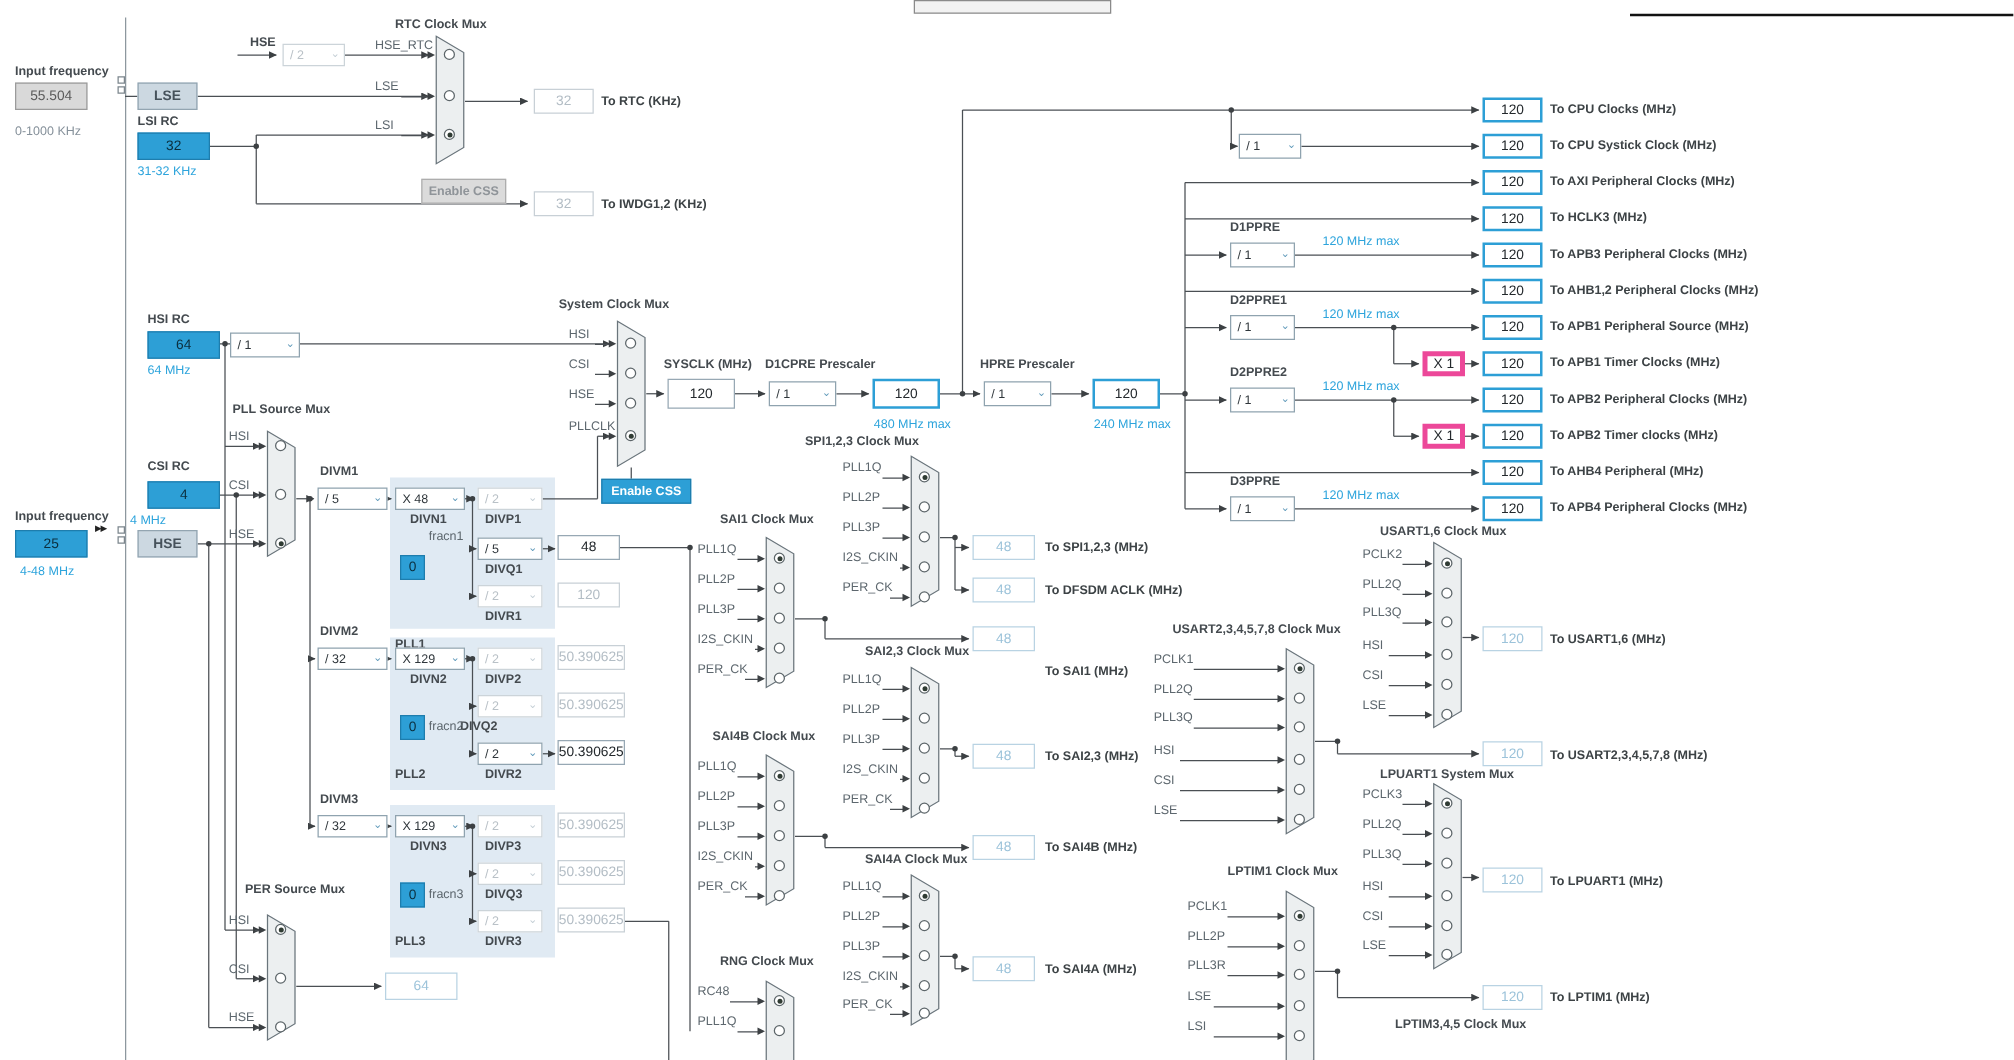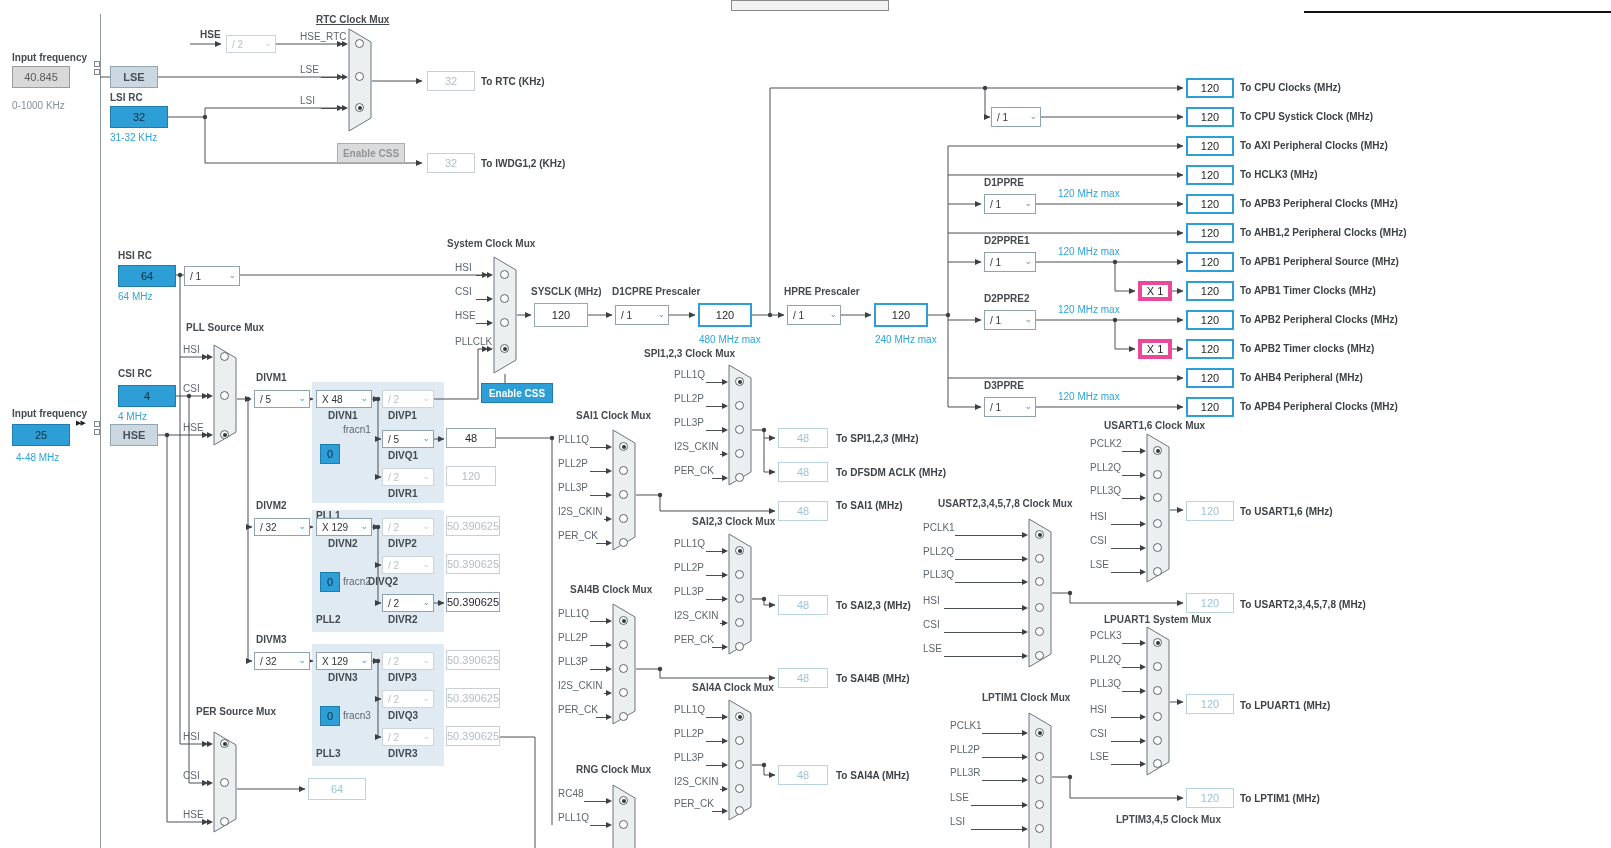--- a/index.html
+++ b/index.html
@@ -159,35 +159,35 @@
   <div class="pbtn" style="left:731px;top:0;width:158px;height:11px"></div>
 
   <div class="sq" style="left:94px;top:61px"></div>
   <div class="sq" style="left:94px;top:69px"></div>
   <div class="sq" style="left:94px;top:421px"></div>
   <div class="sq" style="left:94px;top:429px"></div>
   <div class="decor" style="left:76px;top:419px">▶▶</div>
   <div class="decor" style="left:58px;top:439px">◀◀</div>
 
   <div class="lbl" style="left:12px;top:52px">Input frequency</div>
-  <div class="field f-gray" style="left:12px;top:66px;width:58px;height:22px">40.845</div>
+  <div class="field f-gray" style="left:12px;top:66px;width:58px;height:22px">55.504</div>
   <div class="sub" style="left:12px;top:100px">0-1000 KHz</div>
   <div class="block" style="left:110px;top:66px;width:48px;height:22px">LSE</div>
   <div class="lbl" style="left:110px;top:92px">LSI RC</div>
   <div class="field f-blue" style="left:110px;top:106px;width:58px;height:22px">32</div>
   <div class="info" style="left:110px;top:132px">31-32 KHz</div>
 
   <div class="lbl" style="left:118px;top:250px">HSI RC</div>
   <div class="field f-blue" style="left:118px;top:265px;width:58px;height:22px">64</div>
   <div class="info" style="left:118px;top:291px">64 MHz</div>
   <div class="dd" style="left:184px;top:266px;width:56px;height:20px">/ 1</div>
 
   <div class="lbl" style="left:118px;top:368px">CSI RC</div>
   <div class="field f-blue" style="left:118px;top:385px;width:58px;height:22px">4</div>
-  <div class="info" style="left:118px;top:411px">4 MHz</div>
+  <div class="info" style="left:104px;top:411px">4 MHz</div>
 
   <div class="lbl" style="left:12px;top:408px">Input frequency</div>
   <div class="field f-blue" style="left:12px;top:424px;width:58px;height:22px">25</div>
   <div class="info" style="left:16px;top:452px">4-48 MHz</div>
   <div class="block" style="left:110px;top:424px;width:48px;height:22px">HSE</div>
 
   <div class="lbl" style="left:200px;top:29px">HSE</div>
   <div class="dd dis" style="left:226px;top:35px;width:50px;height:18px">/ 2</div>
   <div class="field f-dim" style="left:427px;top:71px;width:48px;height:20px">32</div>
   <div class="out-label" style="left:481px;top:76px">To RTC (KHz)</div>
@@ -290,37 +290,37 @@
   <div class="field f-mult" style="left:1138px;top:281px;width:34px;height:20px">X 1</div>
   <div class="field f-mult" style="left:1138px;top:339px;width:34px;height:20px">X 1</div>
 
   <div class="field f-dimblue" style="left:308px;top:778px;width:58px;height:22px">64</div>
 
   <div class="field f-dimblue" style="left:778px;top:428px;width:50px;height:20px">48</div>
   <div class="out-label" style="left:836px;top:433px">To SPI1,2,3 (MHz)</div>
   <div class="field f-dimblue" style="left:778px;top:462px;width:50px;height:20px">48</div>
   <div class="out-label" style="left:836px;top:467px">To DFSDM ACLK (MHz)</div>
   <div class="field f-dimblue" style="left:778px;top:501px;width:50px;height:20px">48</div>
-  <div class="out-label" style="left:836px;top:500px">To SAI1 (MHz)</div>
+  <div class="out-label" style="left:836px;top:532px">To SAI1 (MHz)</div>
   <div class="field f-dimblue" style="left:778px;top:595px;width:50px;height:20px">48</div>
   <div class="out-label" style="left:836px;top:600px">To SAI2,3 (MHz)</div>
   <div class="field f-dimblue" style="left:778px;top:668px;width:50px;height:20px">48</div>
   <div class="out-label" style="left:836px;top:673px">To SAI4B (MHz)</div>
   <div class="field f-dimblue" style="left:778px;top:765px;width:50px;height:20px">48</div>
   <div class="out-label" style="left:836px;top:770px">To SAI4A (MHz)</div>
   <div class="field f-dimblue" style="left:1186px;top:501px;width:48px;height:20px">120</div>
   <div class="out-label" style="left:1240px;top:506px">To USART1,6 (MHz)</div>
   <div class="field f-dimblue" style="left:1186px;top:593px;width:48px;height:20px">120</div>
   <div class="out-label" style="left:1240px;top:599px">To USART2,3,4,5,7,8 (MHz)</div>
   <div class="field f-dimblue" style="left:1186px;top:694px;width:48px;height:20px">120</div>
   <div class="out-label" style="left:1240px;top:700px">To LPUART1 (MHz)</div>
   <div class="field f-dimblue" style="left:1186px;top:788px;width:48px;height:20px">120</div>
   <div class="out-label" style="left:1240px;top:793px">To LPTIM1 (MHz)</div>
 
-<div class="mux-title" style="left: 316px; top: 14px; text-decoration: underline;">RTC Clock Mux</div>
+<div class="mux-title" style="left: 316px; top: 14px;">RTC Clock Mux</div>
     <svg width="24" height="104" style="position: absolute; left: 348px; top: 28px; overflow: visible;">
       <polygon points="1,1 23,14 23,90 1,103" fill="#eceff0" stroke="#6a757c"></polygon>
     </svg>
     <div class="in-label" style="left: 300px; top: 31px;">HSE_RTC</div>
     <div class="wire" style="left: 340px; top: 44px; width: 6px;"></div>
     <div class="arr-r" style="left: 342px; top: 41px;"></div>
     <div class="radio" style="left: 355px; top: 39px;"></div>
     <div class="in-label" style="left: 300px; top: 64px;">LSE</div>
     <div class="wire" style="left: 320.8px; top: 77px; width: 25.2px;"></div>
     <div class="arr-r" style="left: 342px; top: 74px;"></div>

